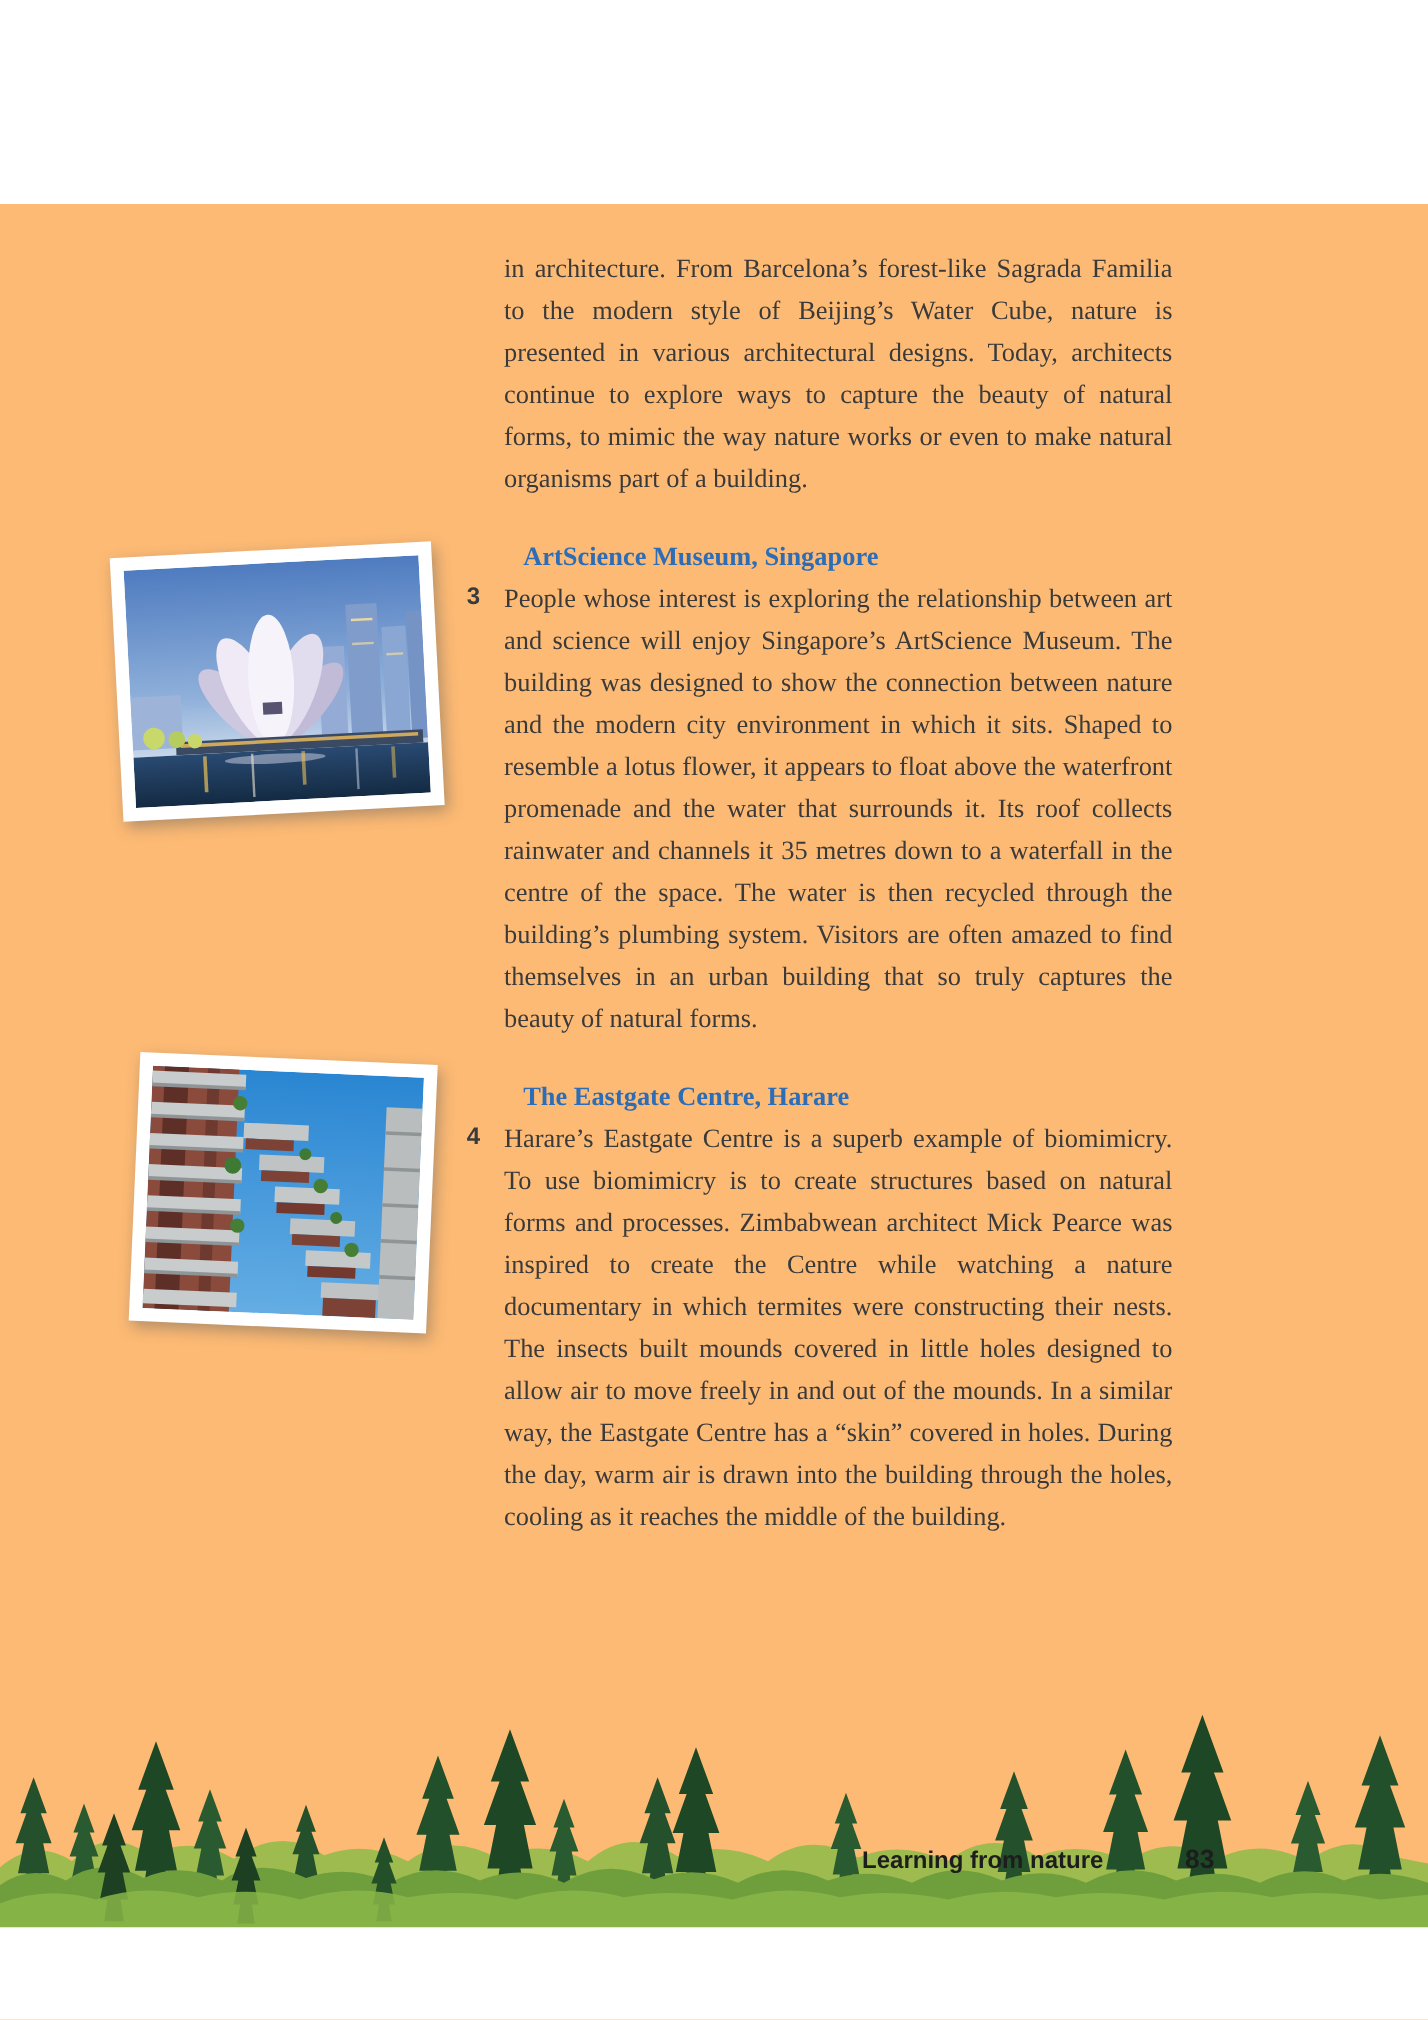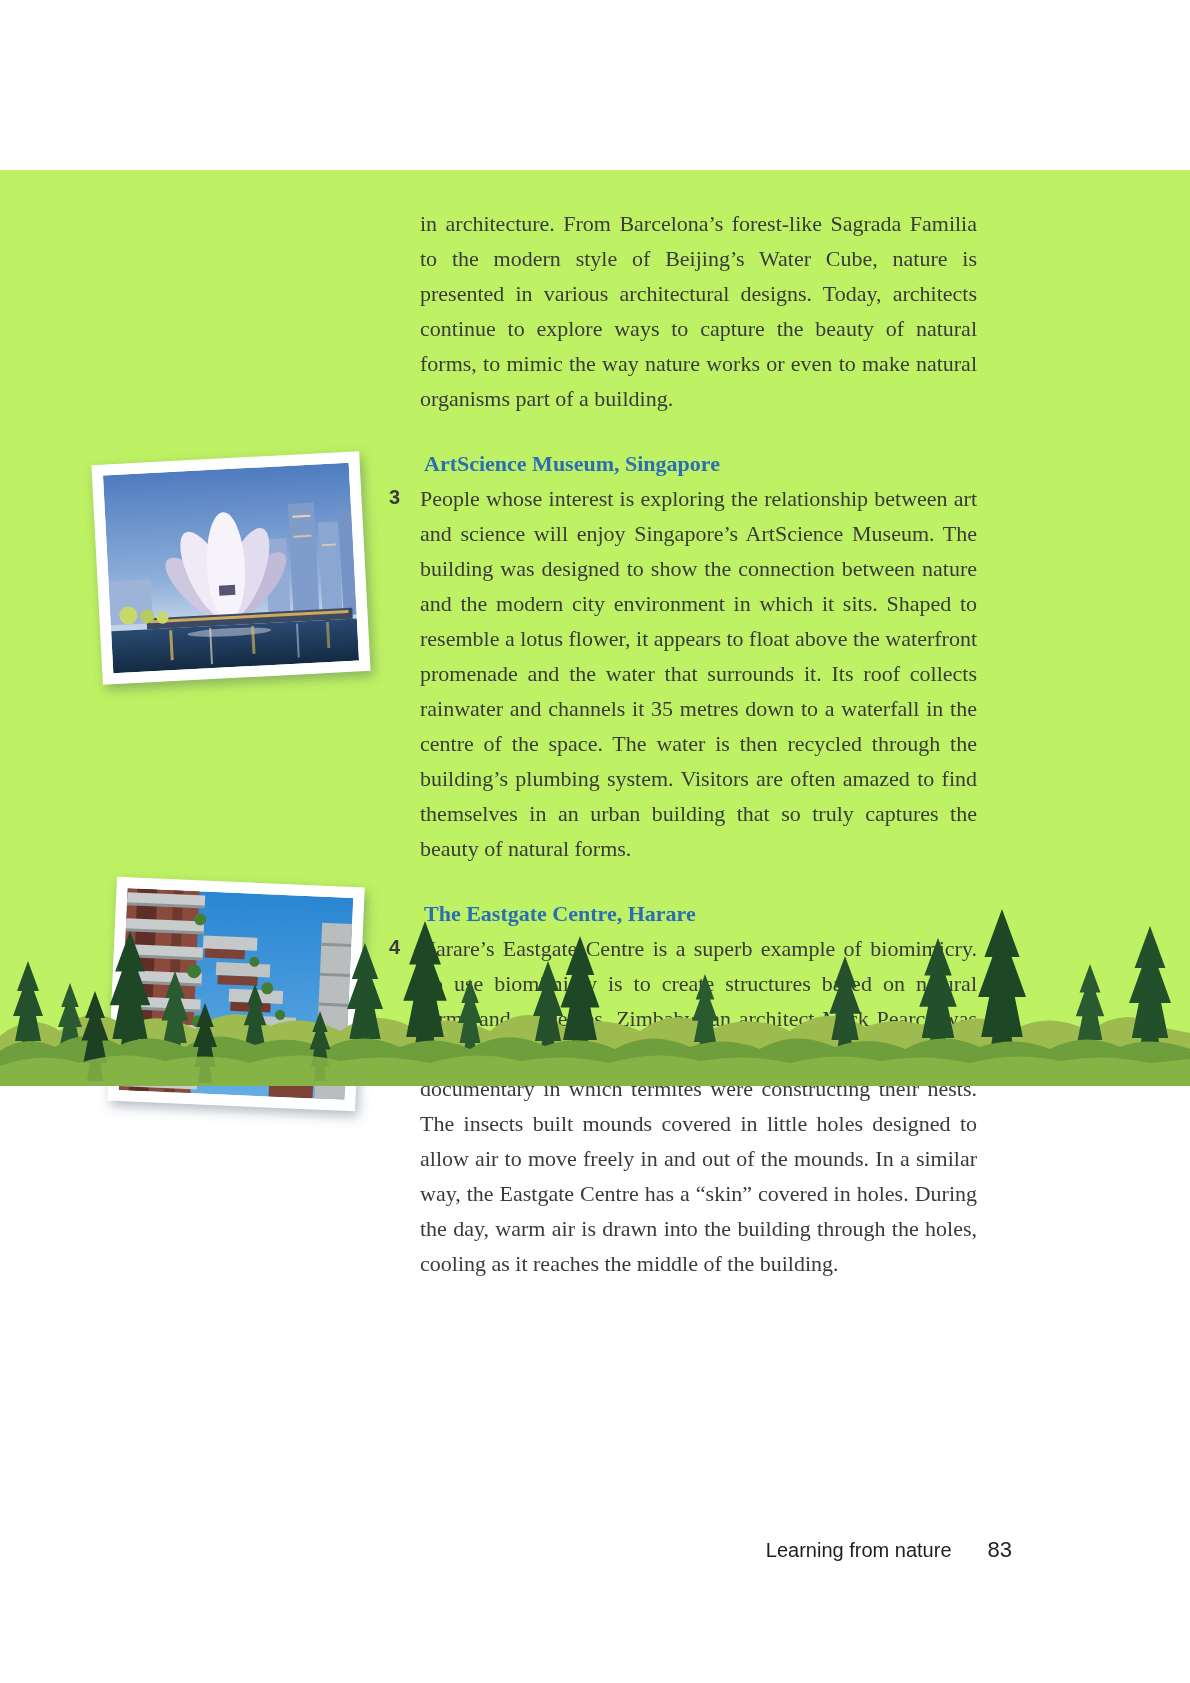--- a/index.html
+++ b/index.html
@@ -6,41 +6,41 @@
   body {
     width: 1190px; height: 1683px;
     background: #ffffff;
     font-family: "Liberation Serif", serif;
     position: relative;
     overflow: hidden;
   }
   .content-area {
     position: absolute;
     left: 0; top: 170px;
-    width: 1190px; height: 916px;
-    background: #bef264;
+    width: 1190px; height: 1436px;
+    background: #fdba74;
   }
   .text-column {
     position: absolute;
     left: 420px; top: 36px;
     width: 557px;
   }
   .body-text {
     font-size: 22px;
     line-height: 35px;
     color: #3a3a3a;
     text-align: justify;
     margin: 0;
   }
   .section-heading {
     font-size: 22px;
     line-height: 35px;
     font-weight: bold;
     color: #2d6db6;
-    margin: 30px 0 0 4px;
+    margin: 30px 0 0 16px;
     font-family: "Liberation Serif", serif;
   }
   .para-row { position: relative; }
   .para-number {
     position: absolute;
     left: -31px; top: 5px;
     font-family: "Liberation Sans", sans-serif;
     font-weight: bold;
     font-size: 20px;
     color: #3a3a3a;
@@ -58,23 +58,23 @@
     position: absolute;
     left: 0; bottom: 0;
     width: 1190px; height: 185px;
   }
   .treeline svg { display: block; width: 1190px; height: 185px; }
   .footer {
     position: absolute;
     top: 1537px; right: 178px;
     display: flex;
     align-items: baseline;
-    gap: 36px;
+    gap: 68px;
     font-family: "Liberation Sans", sans-serif;
-    font-weight: normal;
+    font-weight: bold;
     color: #1d1d1d;
   }
   .footer-title { font-size: 20px; }
   .page-number { font-size: 22px; }
 </style>
 </head>
 <body>
 
 <div class="page">
 

